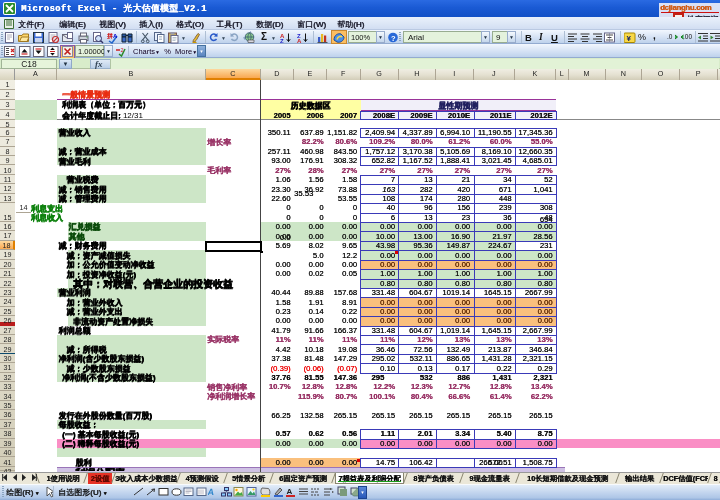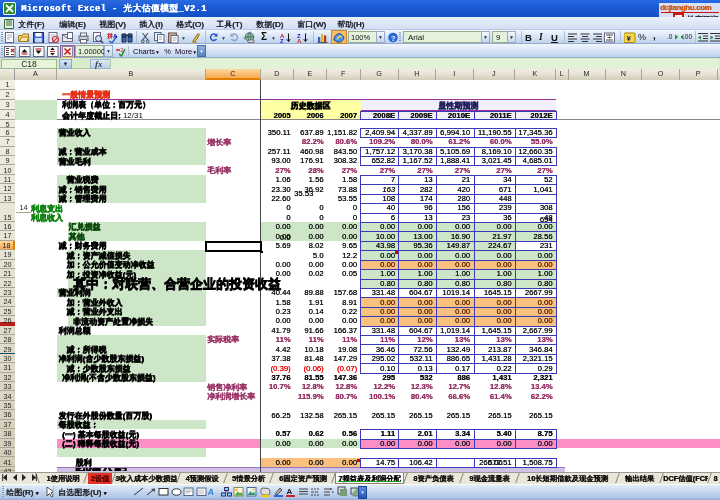--- a/index.html
+++ b/index.html
@@ -5,21 +5,21 @@
 .abs,.t,.n,.p,.b,.r,.o,.hl,.tab{position:absolute}
 #sheet div{position:absolute}
 #hdrs div{position:absolute}
 .n{font-size:7.7px;color:#111;line-height:9.4px;text-shadow:0.3px 0 currentColor}
 .b{font-size:7.7px;color:#111;font-weight:bold;line-height:9.4px;text-shadow:0.3px 0 currentColor}
 .p{font-size:7.7px;color:#993366;font-weight:bold;line-height:9.4px;text-shadow:0.3px 0 currentColor}
 .r{font-size:7.7px;color:#e00;line-height:9.4px;text-shadow:0.3px 0 currentColor}
 .o{font-size:7.7px;color:#5e2800;line-height:9.4px;text-shadow:0.3px 0 currentColor}
 .t{font-size:8px;color:#000;line-height:9.4px;font-weight:bold;text-shadow:0.5px 0 currentColor,0 0.5px currentColor}
 .b9{font-weight:bold}
-.s8{font-size:13px}
+.s8{font-size:10px}
 .red{color:#e82c10}
 .cp{font-size:8px;font-weight:bold;color:#993366;line-height:9.4px;text-shadow:0.5px 0 currentColor}
 .grn{color:#0c800c}
 .dkg{color:#0a4a0a}
 .chdr{background:linear-gradient(#f0eee3,#e4e0d0 55%,#d2cdb8);}
 .chdr2{background:linear-gradient(#f0ede2,#d8d3bd);}
 .hl{font-size:7.2px;color:#222;text-align:center;line-height:10.5px;padding-top:0px}
 .tab{top:1px;height:11px;font-size:7.3px;font-weight:bold;text-shadow:0.4px 0 currentColor;line-height:11px;text-align:center;white-space:nowrap;overflow:hidden}
 </style></head>
 <body>
@@ -639,21 +639,21 @@
     <div class="r" style="left:294px;top:363.5px;width:29.5px;height:9.2px;text-align:right;">(0.06)</div>
     <div class="r" style="left:327px;top:363.5px;width:30px;height:9.2px;text-align:right;">(0.07)</div>
     <div class="n" style="left:360.5px;top:363.5px;width:34.5px;height:9.2px;text-align:right;">0.10</div>
     <div class="n" style="left:398.5px;top:363.5px;width:34px;height:9.2px;text-align:right;">0.13</div>
     <div class="n" style="left:436px;top:363.5px;width:34px;height:9.2px;text-align:right;">0.17</div>
     <div class="n" style="left:473.5px;top:363.5px;width:38px;height:9.2px;text-align:right;">0.22</div>
     <div class="n" style="left:515px;top:363.5px;width:37.5px;height:9.2px;text-align:right;">0.29</div>
     <div class="b" style="left:260.5px;top:372.9px;width:30px;height:9.2px;text-align:right;">37.76</div>
     <div class="b" style="left:294px;top:372.9px;width:29.5px;height:9.2px;text-align:right;">81.55</div>
     <div class="b" style="left:327px;top:372.9px;width:30px;height:9.2px;text-align:right;">147.36</div>
-    <div class="b" style="left:360.5px;top:372.9px;width:34.5px;height:9.2px;text-align:right;">295</div>
+    <div class="b" style="left:360.5px;top:372.9px;width:34.5px;height:9.2px;text-align:center;">295</div>
     <div class="b" style="left:398.5px;top:372.9px;width:34px;height:9.2px;text-align:right;">532</div>
     <div class="b" style="left:436px;top:372.9px;width:34px;height:9.2px;text-align:right;">886</div>
     <div class="b" style="left:473.5px;top:372.9px;width:38px;height:9.2px;text-align:right;">1,431</div>
     <div class="b" style="left:515px;top:372.9px;width:37.5px;height:9.2px;text-align:right;">2,321</div>
     <div class="p" style="left:260.5px;top:382.3px;width:30px;height:9.2px;text-align:right;">10.7%</div>
     <div class="p" style="left:294px;top:382.3px;width:29.5px;height:9.2px;text-align:right;">12.8%</div>
     <div class="p" style="left:327px;top:382.3px;width:30px;height:9.2px;text-align:right;">12.8%</div>
     <div class="p" style="left:360.5px;top:382.3px;width:34.5px;height:9.2px;text-align:right;">12.2%</div>
     <div class="p" style="left:398.5px;top:382.3px;width:34px;height:9.2px;text-align:right;">12.3%</div>
     <div class="p" style="left:436px;top:382.3px;width:34px;height:9.2px;text-align:right;">12.7%</div>

